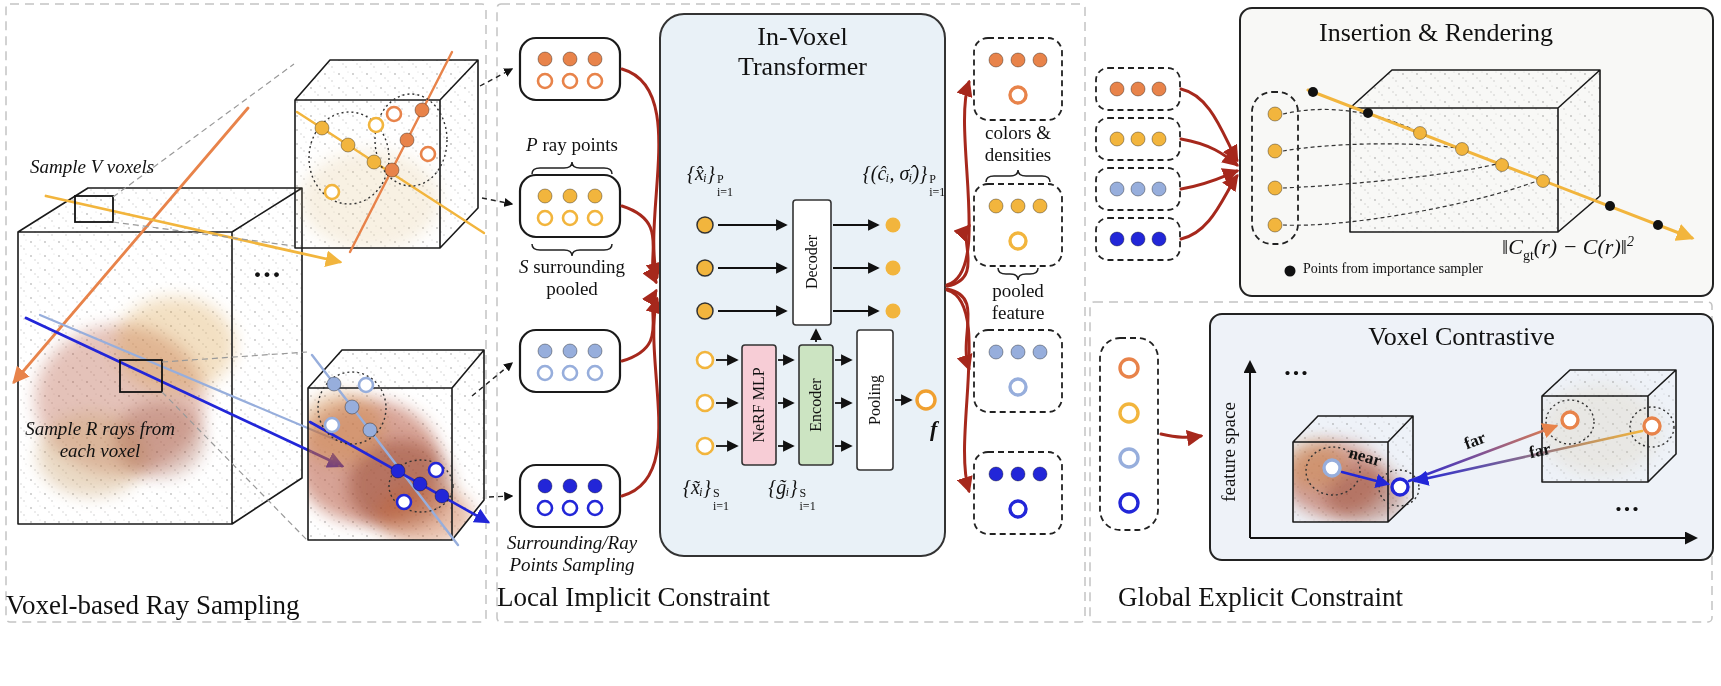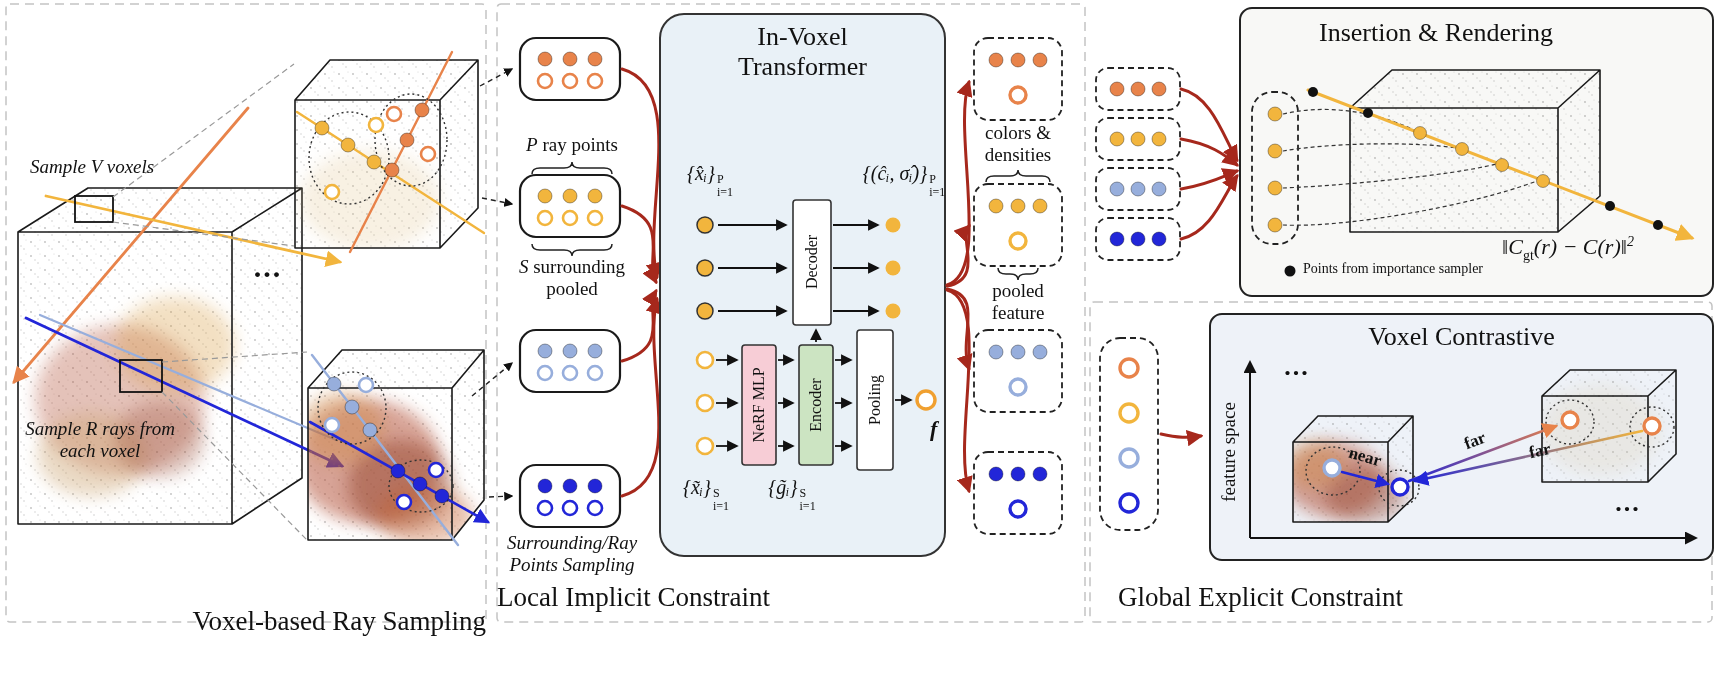--- a/index.html
+++ b/index.html
@@ -430,21 +430,21 @@
     <circle cx="1652" cy="426" r="8" class="ring2 s-orange"></circle>
   </g>
   <g fill="none" stroke-linecap="round">
     <line x1="1342" y1="472" x2="1388" y2="484" stroke="#2226D8" stroke-width="2.4" marker-end="url(#mArrBl)"></line>
     <line x1="1409" y1="481" x2="1556" y2="426" stroke="url(#gradFar1)" stroke-width="2.6" marker-end="url(#mArrO)"></line>
     <line x1="1642" y1="431" x2="1415" y2="481" stroke="url(#gradFar2)" stroke-width="2.6" marker-end="url(#mArrBl)"></line>
   </g>
 </g>
 </svg>
 
-<div class="lbl cap" style="left:6px;top:606px;width:480px;text-align:right">Voxel-based Ray Sampling</div>
+<div class="lbl cap" style="left:6px;top:590px;width:480px;text-align:left">Voxel-based Ray Sampling</div>
 <div class="lbl cap" style="left:497px;top:582px;width:588px;text-align:left">Local Implicit Constraint</div>
 <div class="lbl cap" style="left:1118px;top:582px;width:622px;text-align:left">Global Explicit Constraint</div>
 
 <div class="lbl it small" style="left:30px;top:156px">Sample V voxels</div>
 <div class="lbl it small two" style="left:100px;top:418px;transform:translateX(-50%)">
   <div>Sample R rays from</div>
   <div>each voxel</div>
 </div>
 <div class="lbl ctr dots3" style="left:268px;top:250px">...</div>
 

